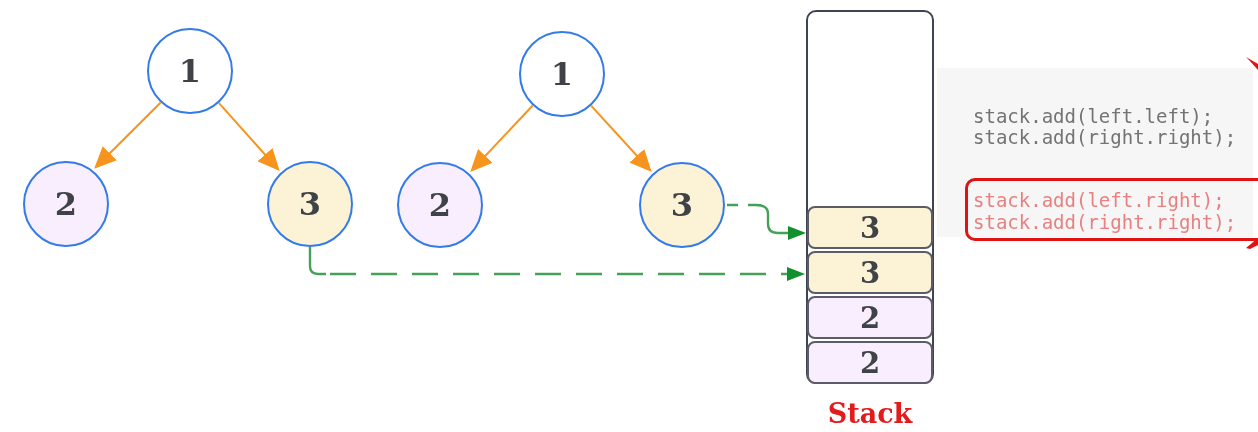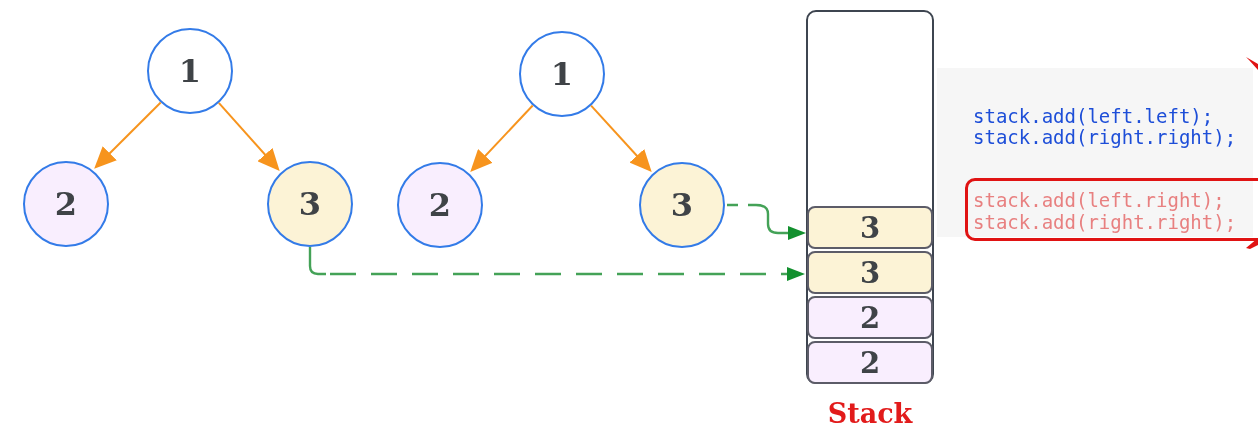--- a/index.html
+++ b/index.html
@@ -47,21 +47,21 @@
   
   .code-panel{
     position:absolute;left:937px;top:68px;
     width:316px;height:169px;
     background:#f6f6f6;
   }
   .code-line{
     position:absolute;left:36px;
     font-family:"DejaVu Sans Mono","Liberation Mono",monospace;
     font-size:19px;line-height:21px;
-    color:#1d4ed8;white-space:pre;
+    color:#737373;white-space:pre;
   }
   .code-box{
     position:absolute;left:28px;top:110px;
     width:305px;height:63px;
     border:3px solid #e01313;border-radius:10px;
     box-sizing:border-box;
     padding:8px 0 0 5px;
   }
   .code-box .code-line{
     position:static;display:block;

